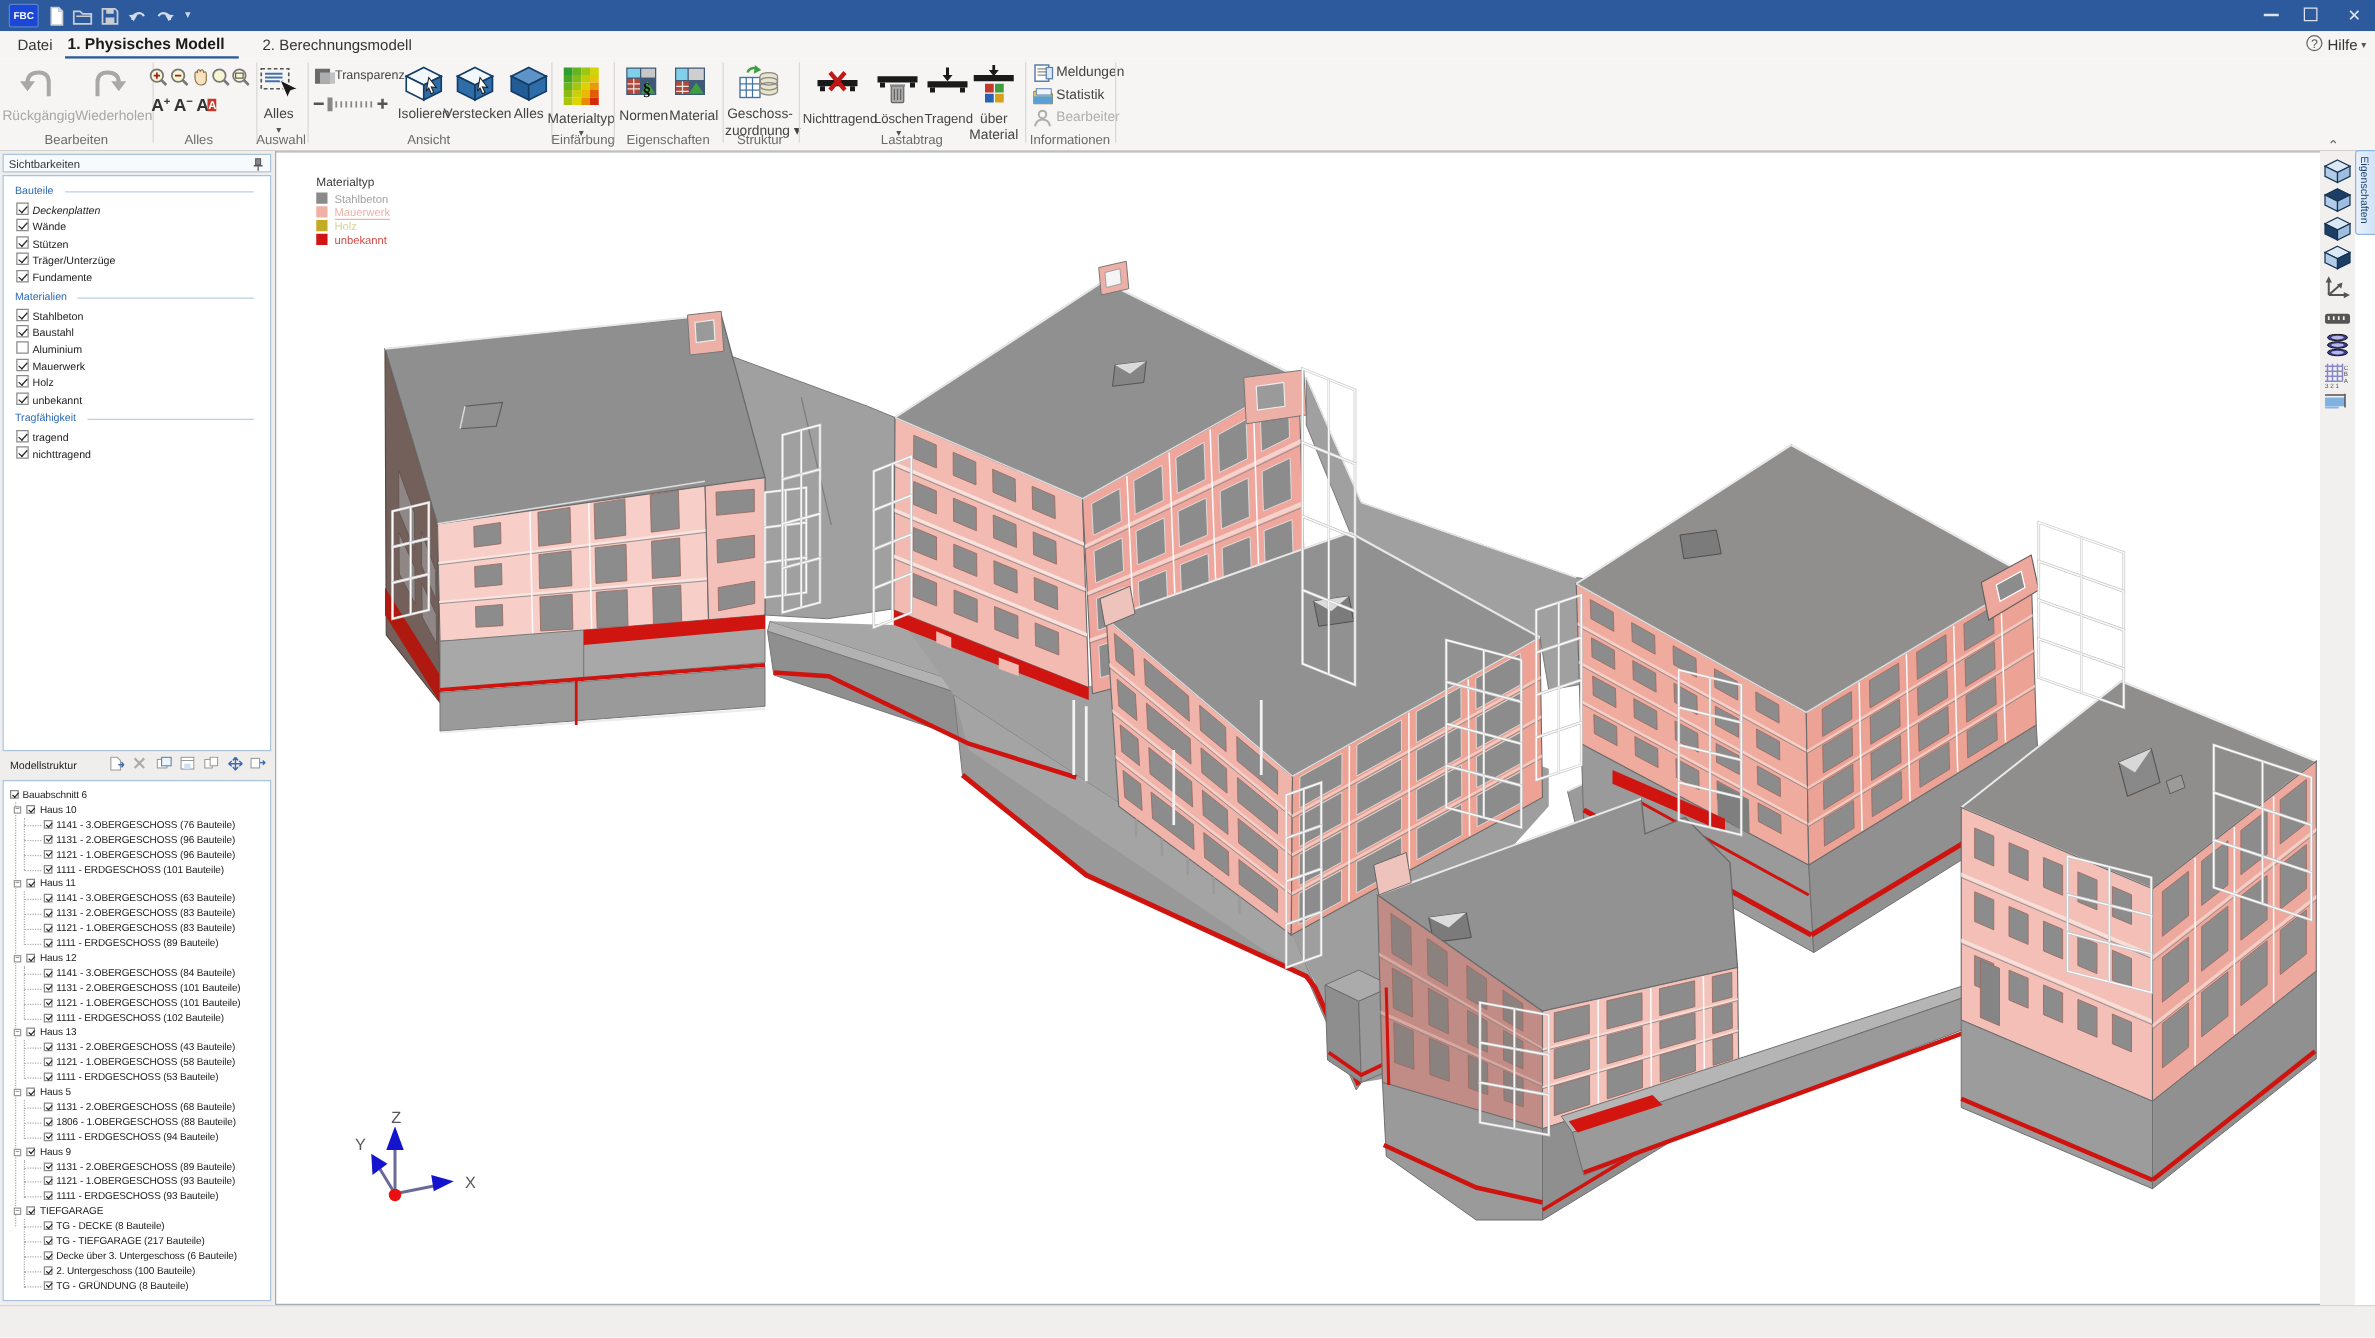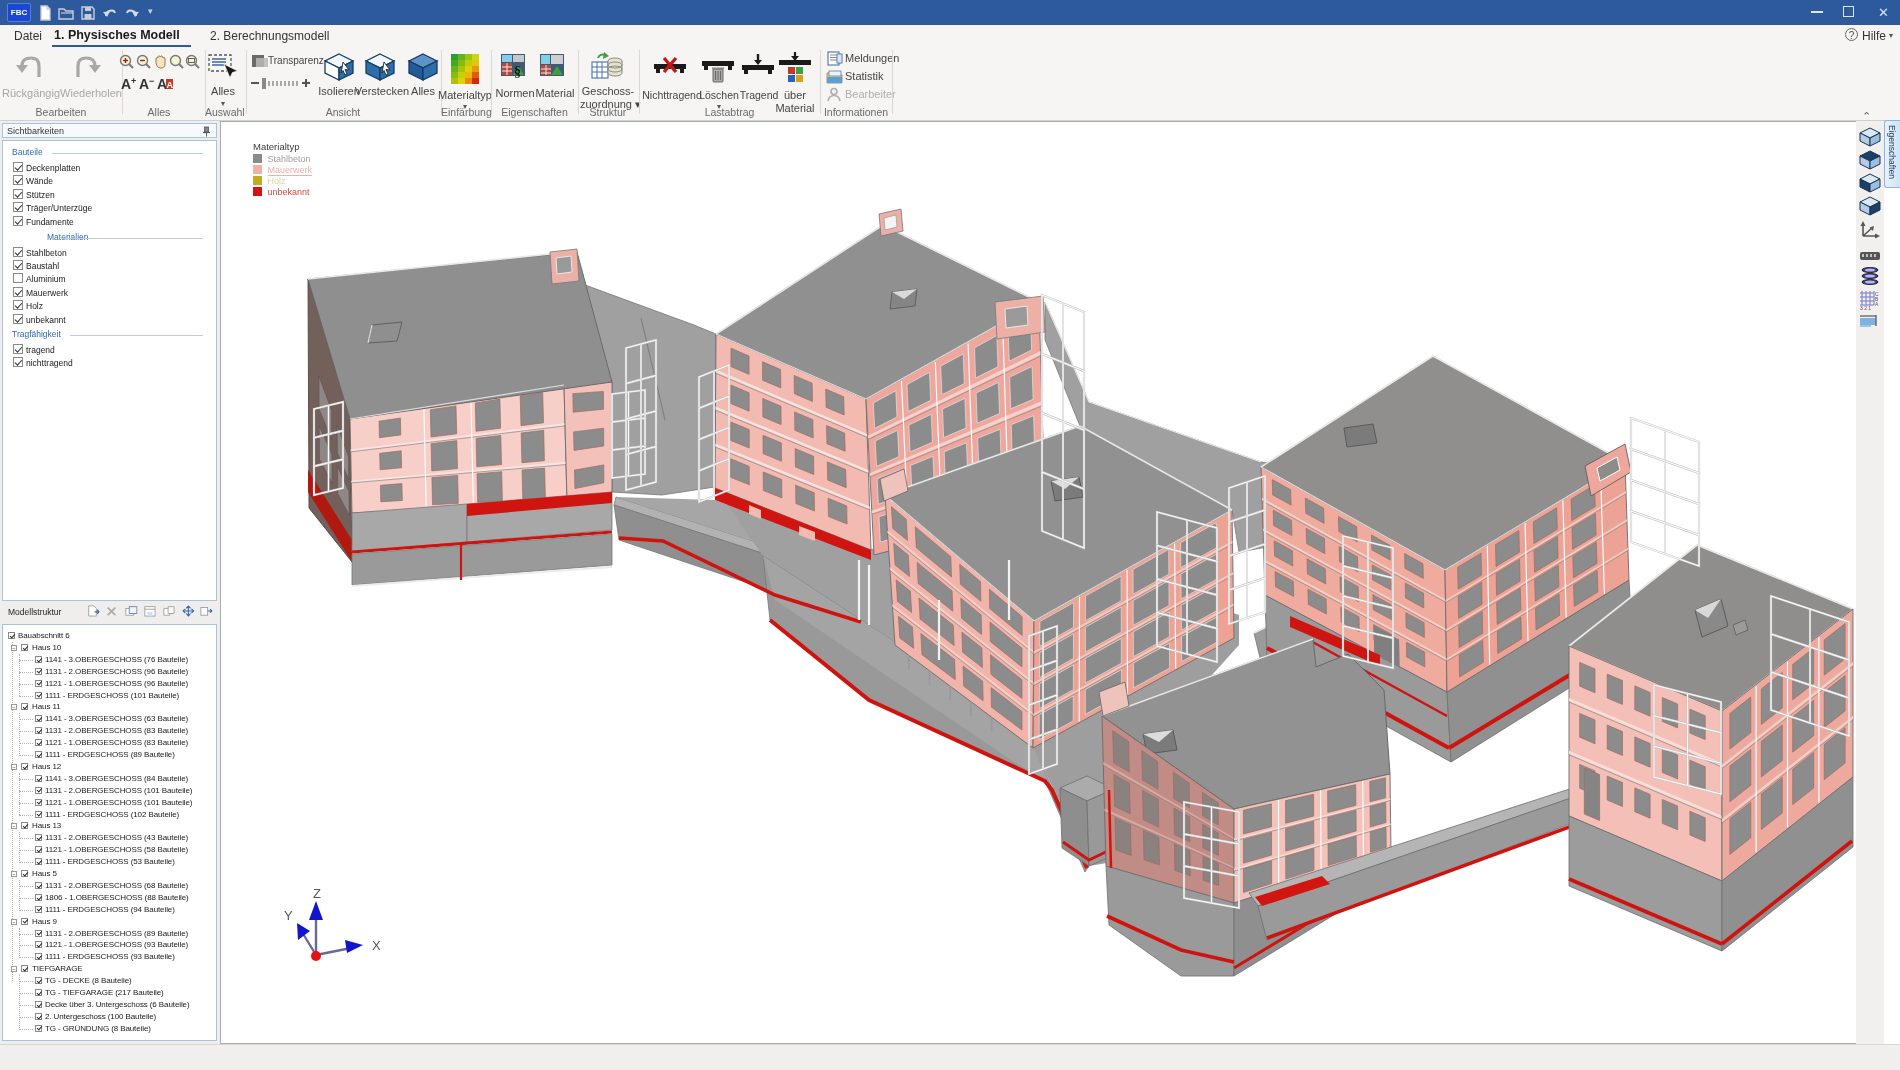--- a/index.html
+++ b/index.html
@@ -303,30 +303,30 @@
 <div id="leftdock" class="abs">
     <div class="pcap" style="top:2px;">Sichtbarkeiten<span style="position:absolute;right:5px;top:2px;"><svg width="9" height="11" viewBox="0 0 9 11">
           <rect x="2.5" y="1" width="4" height="5" fill="#888" stroke="#555" stroke-width="0.8"></rect>
           <line x1="1" y1="6.5" x2="8" y2="6.5" stroke="#555" stroke-width="1.2"></line>
           <line x1="4.5" y1="7" x2="4.5" y2="10.5" stroke="#555" stroke-width="1"></line>
         </svg></span></div>
     <div class="panelbox" style="left:2px;top:19px;width:215px;height:461px;"></div>
     <div class="sect" style="left:12px;top:26px;">Bauteile</div>
     <div class="sline" style="left:52px;top:32px;width:151px;"></div>
     <div class="cb c" style="left:13px;top:41px;"></div>
-    <div class="lbl" style="left:26px;top:42px;">Deckenplatten</div>
+    <div class="lbl" style="left:26px;top:42px;font-style:italic;">Deckenplatten</div>
     <div class="cb c" style="left:13px;top:54px;"></div>
     <div class="lbl" style="left:26px;top:55px;">Wände</div>
     <div class="cb c" style="left:13px;top:68px;"></div>
     <div class="lbl" style="left:26px;top:69px;">Stützen</div>
     <div class="cb c" style="left:13px;top:81px;"></div>
     <div class="lbl" style="left:26px;top:82px;">Träger/Unterzüge</div>
     <div class="cb c" style="left:13px;top:95px;"></div>
     <div class="lbl" style="left:26px;top:96px;">Fundamente</div>
-    <div class="sect" style="left:12px;top:111px;margin-left:35px;">Materialien</div>
+    <div class="sect" style="left:12px;top:111px;">Materialien</div>
     <div class="sline" style="left:62px;top:117px;width:141px;"></div>
     <div class="cb c" style="left:13px;top:126px;"></div>
     <div class="lbl" style="left:26px;top:127px;">Stahlbeton</div>
     <div class="cb c" style="left:13px;top:139px;"></div>
     <div class="lbl" style="left:26px;top:140px;">Baustahl</div>
     <div class="cb" style="left:13px;top:152px;"></div>
     <div class="lbl" style="left:26px;top:153px;">Aluminium</div>
     <div class="cb c" style="left:13px;top:166px;"></div>
     <div class="lbl" style="left:26px;top:167px;">Mauerwerk</div>
     <div class="cb c" style="left:13px;top:179px;"></div>

